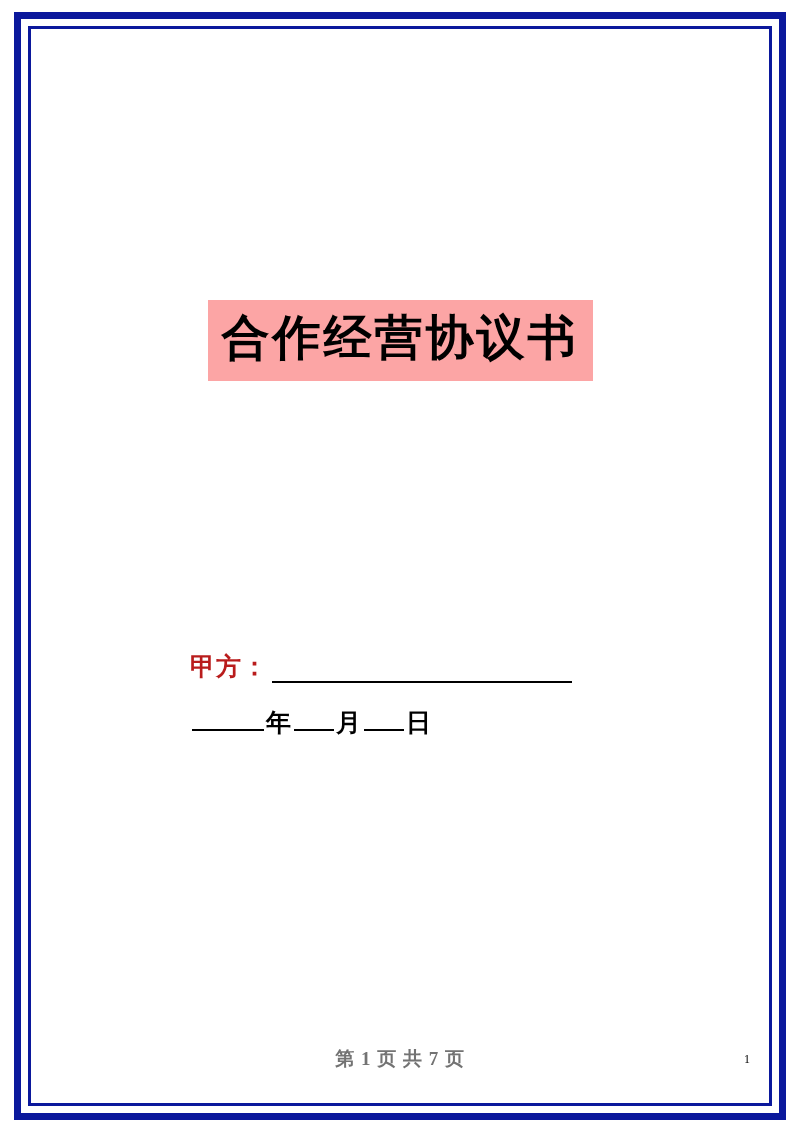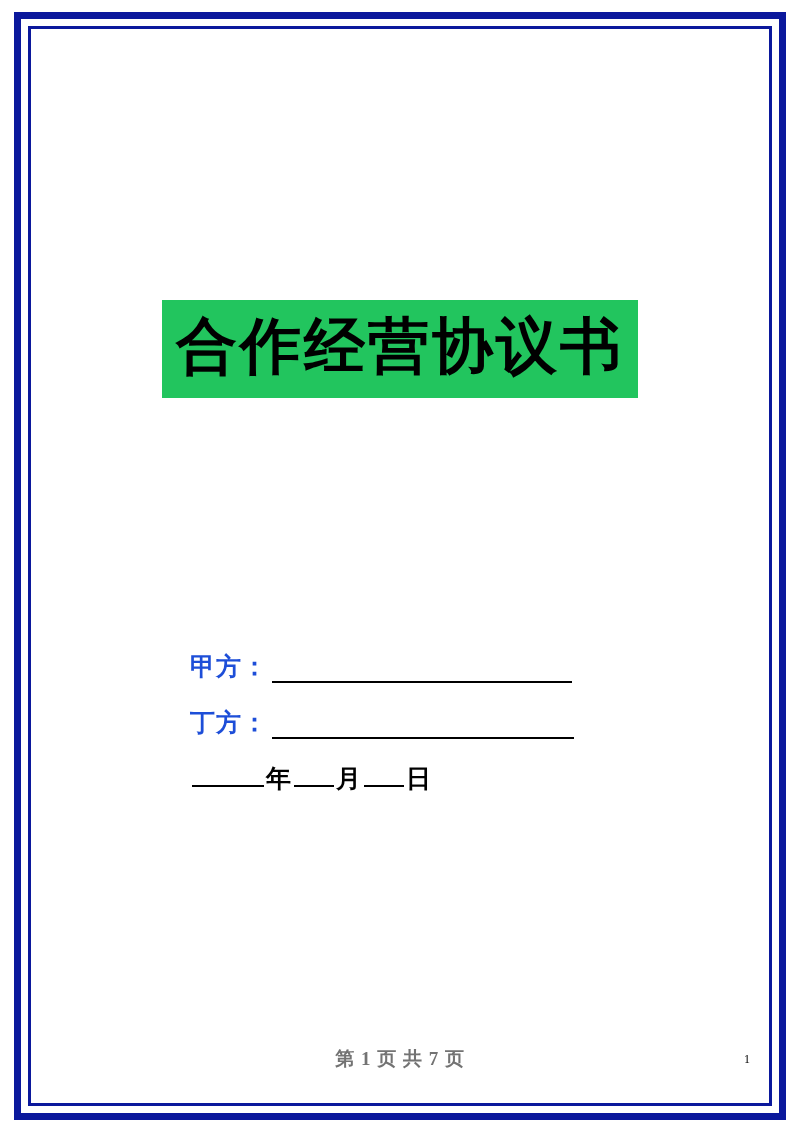--- a/index.html
+++ b/index.html
@@ -71,25 +71,25 @@
   
   .title-wrap {
     position: absolute;
     top: 262px;
     left: 0;
     width: 720px;
     text-align: center;
   }
   .doc-title {
     display: inline-block;
-    background: #22c55e;
+    background: #fca5a5;
     color: #000000;
     font-family: "Liberation Serif", "DejaVu Serif", serif;
     font-weight: bold;
-    font-size: 61px;
+    font-size: 48px;
     line-height: 1.35;
     letter-spacing: 3px;
     padding: 6px 14px 10px 14px;
     white-space: nowrap;
   }
 
   
   .fields {
     position: absolute;
     top: 612px;
@@ -98,21 +98,21 @@
   }
   .field-row {
     display: flex;
     align-items: flex-end;
     margin-bottom: 23px;
     padding-left: 150px;
   }
   .field-label {
     font-size: 25px;
     font-weight: bold;
-    color: #1d4ed8;
+    color: #b91c1c;
     white-space: nowrap;
     letter-spacing: 1px;
   }
   .field-line {
     flex: 0 0 auto;
     width: 300px;
     border-bottom: 2px solid #000000;
     height: 24px;
     margin-left: 4px;
   }
@@ -190,24 +190,20 @@
 
     <div class="fields">
 
       <div class="field-row r1">
         <span class="field-label">甲方：</span>
         <span class="field-line"></span>
       </div>
 
 
 
-      <div class="field-row r4">
-        <span class="field-label">丁方：</span>
-        <span class="field-line"></span>
-      </div>
 
       <div class="date-row">
         <span class="blank-lg"></span>
         <span>年</span>
         <span class="blank-sm"></span>
         <span>月</span>
         <span class="blank-sm"></span>
         <span>日</span>
       </div>
 

